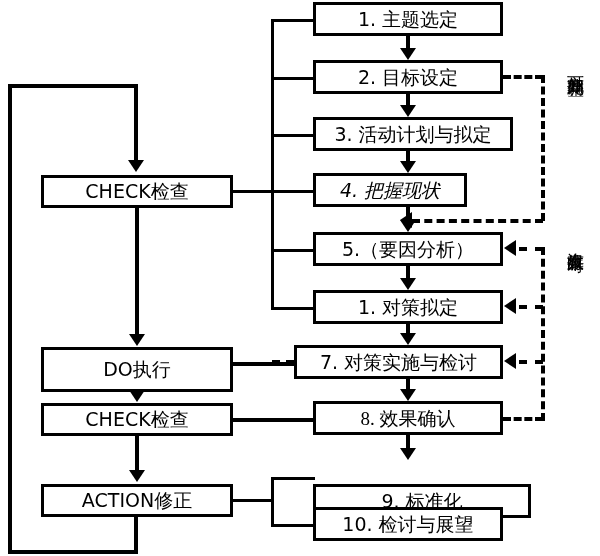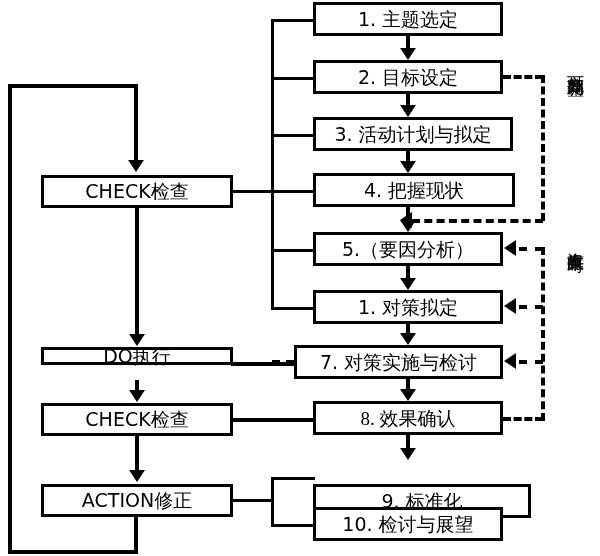--- a/index.html
+++ b/index.html
@@ -107,21 +107,21 @@
   <div class="ln ln-h" style="left:8px; top:84px; width:130px;"></div>
   <div class="ln ln-v" style="left:134px; top:84px; height:78px;"></div>
   <div class="arw arw-down" style="left:128px; top:160px;"></div>
   <div class="ln ln-h" style="left:8px; top:550px; width:130px;"></div>
   <div class="ln ln-v" style="left:134px; top:516px; height:38px;"></div>
 
   <div class="box" style="left:41px; top:175px; width:192px; height:33px;">
     <span>CHECK检查</span>
   </div>
 
-  <div class="box" style="left:41px; top:347px; width:192px; height:18px;text-align:center;">
+  <div class="box" style="left:41px; top:347px; width:192px; height:45px;text-align:center;">
     <span>DO执行</span>
   </div>
 
   <div class="box" style="left:41px; top:403px; width:192px; height:33px;">
     <span>CHECK检查</span>
   </div>
 
   <div class="box" style="left:41px; top:484px; width:192px; height:33px;">
     <span>ACTION修正</span>
   </div>
@@ -158,21 +158,21 @@
   </div>
 
   <div class="box" style="left:313px; top:60px; width:190px; height:34px;">
     <span>2. 目标设定</span>
   </div>
 
   <div class="box" style="left:313px; top:117px; width:200px; height:34px;">
     <span>3. 活动计划与拟定</span>
   </div>
 
-  <div class="box" style="left:313px; top:173px; width:202px; height:34px;">
+  <div class="box" style="left:313px; top:173px; width:154px; height:34px;font-style:italic;">
     <span>4. 把握现状</span>
   </div>
 
   <div class="box" style="left:313px; top:232px; width:190px; height:34px;">
     <span>5.（要因分析）</span>
   </div>
 
   <div class="box" style="left:313px; top:290px; width:190px; height:34px;">
     <span>1. 对策拟定</span>
   </div>

